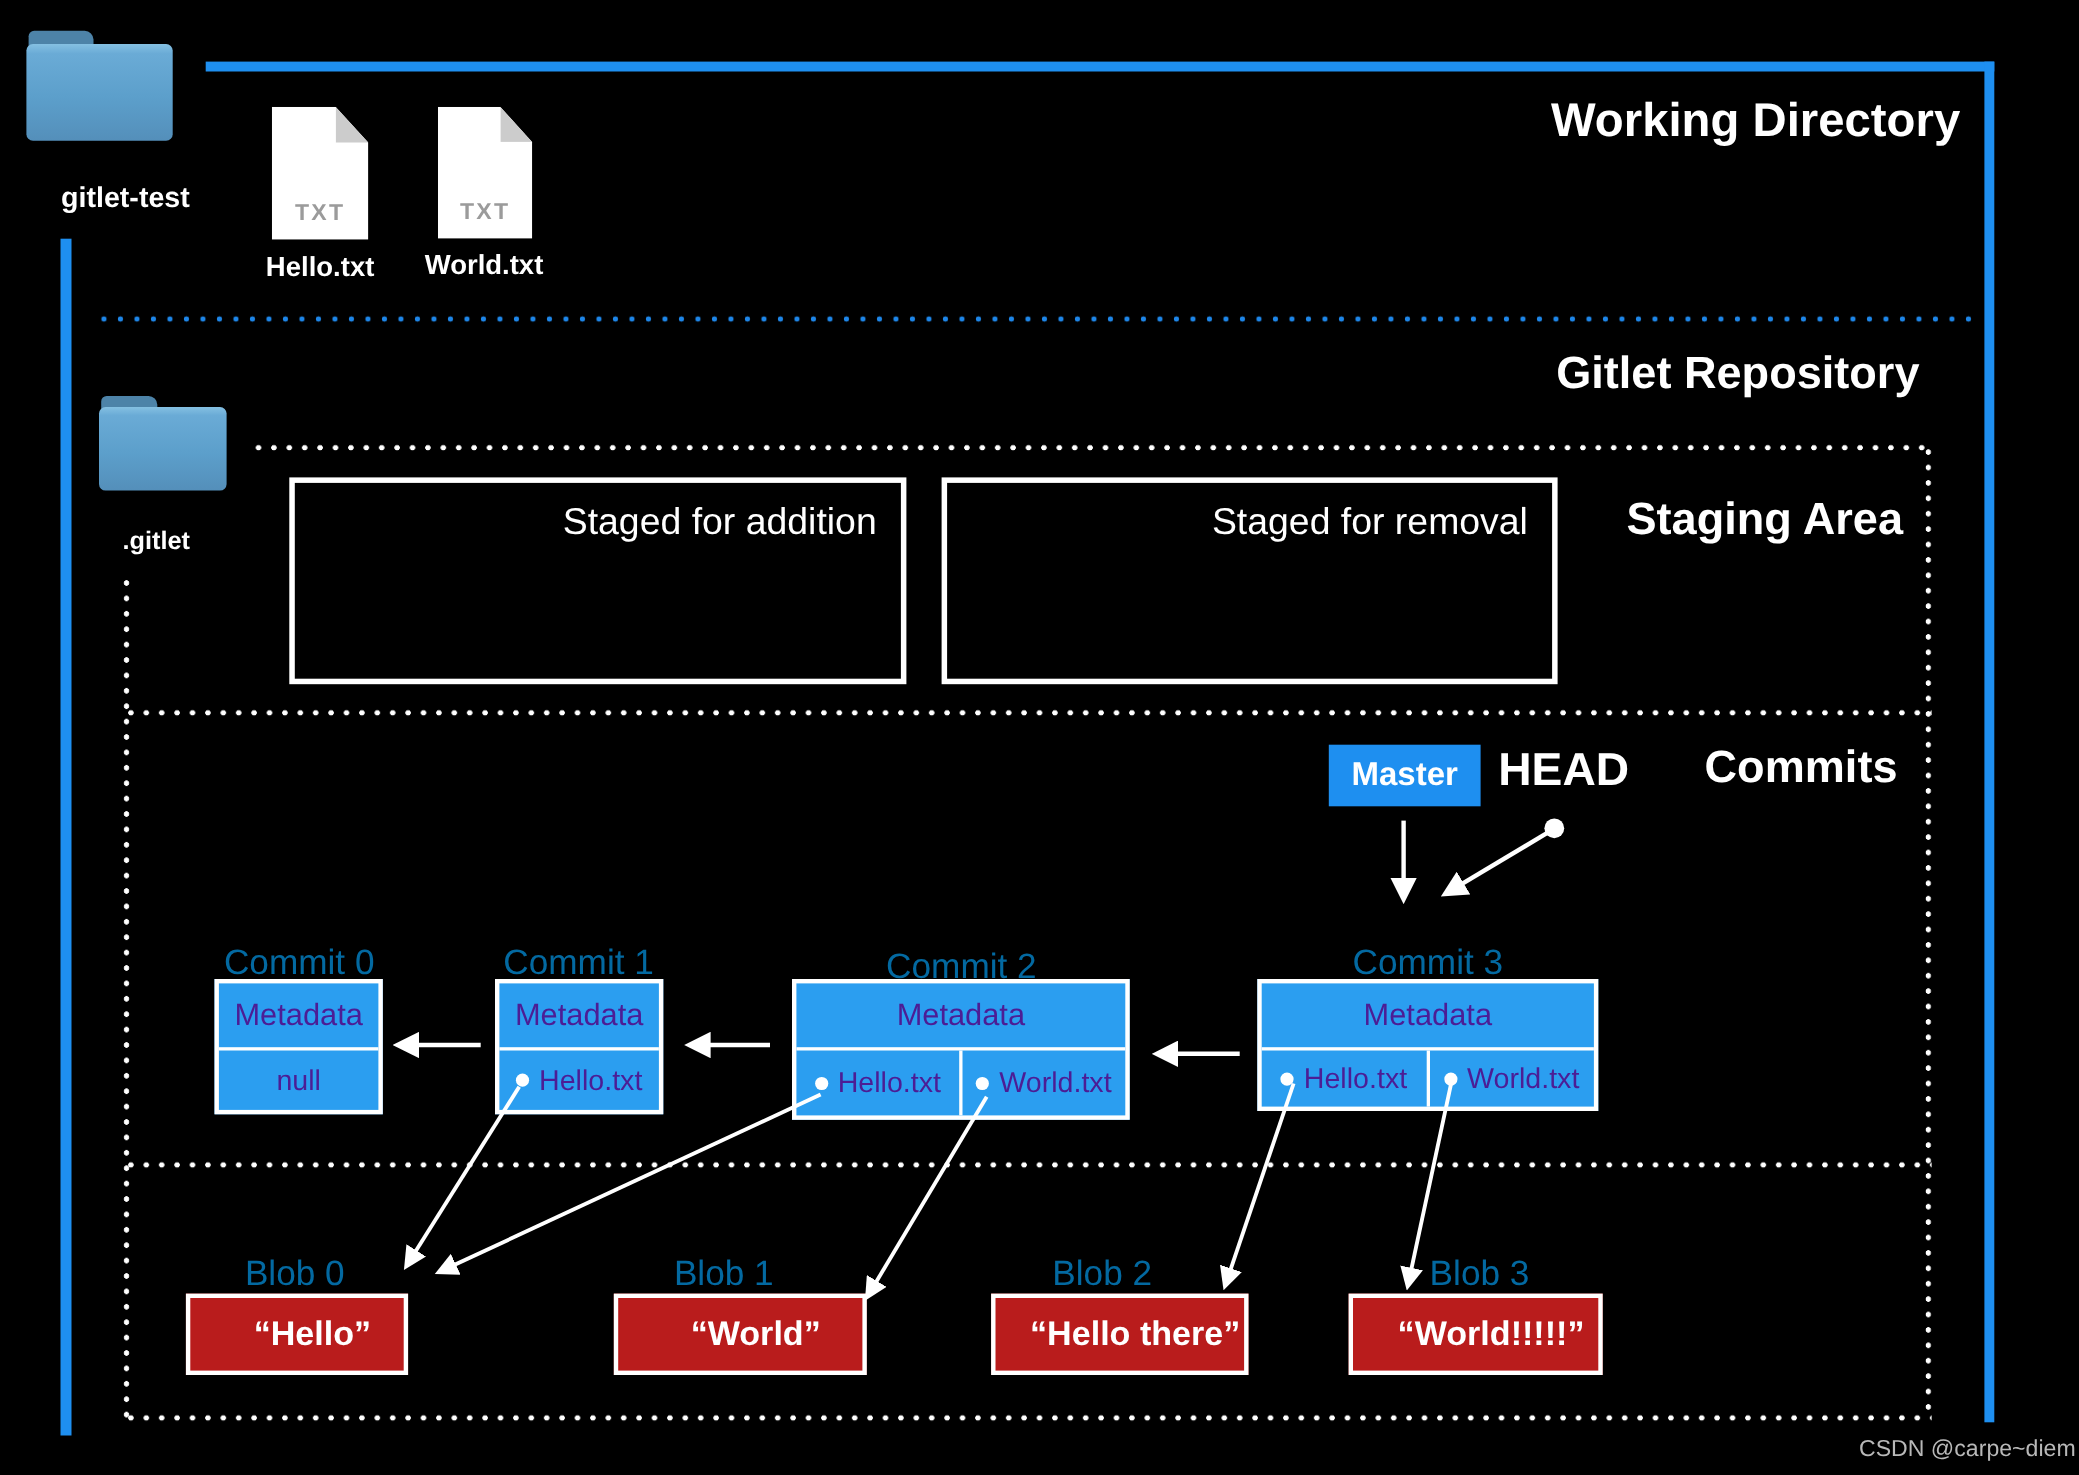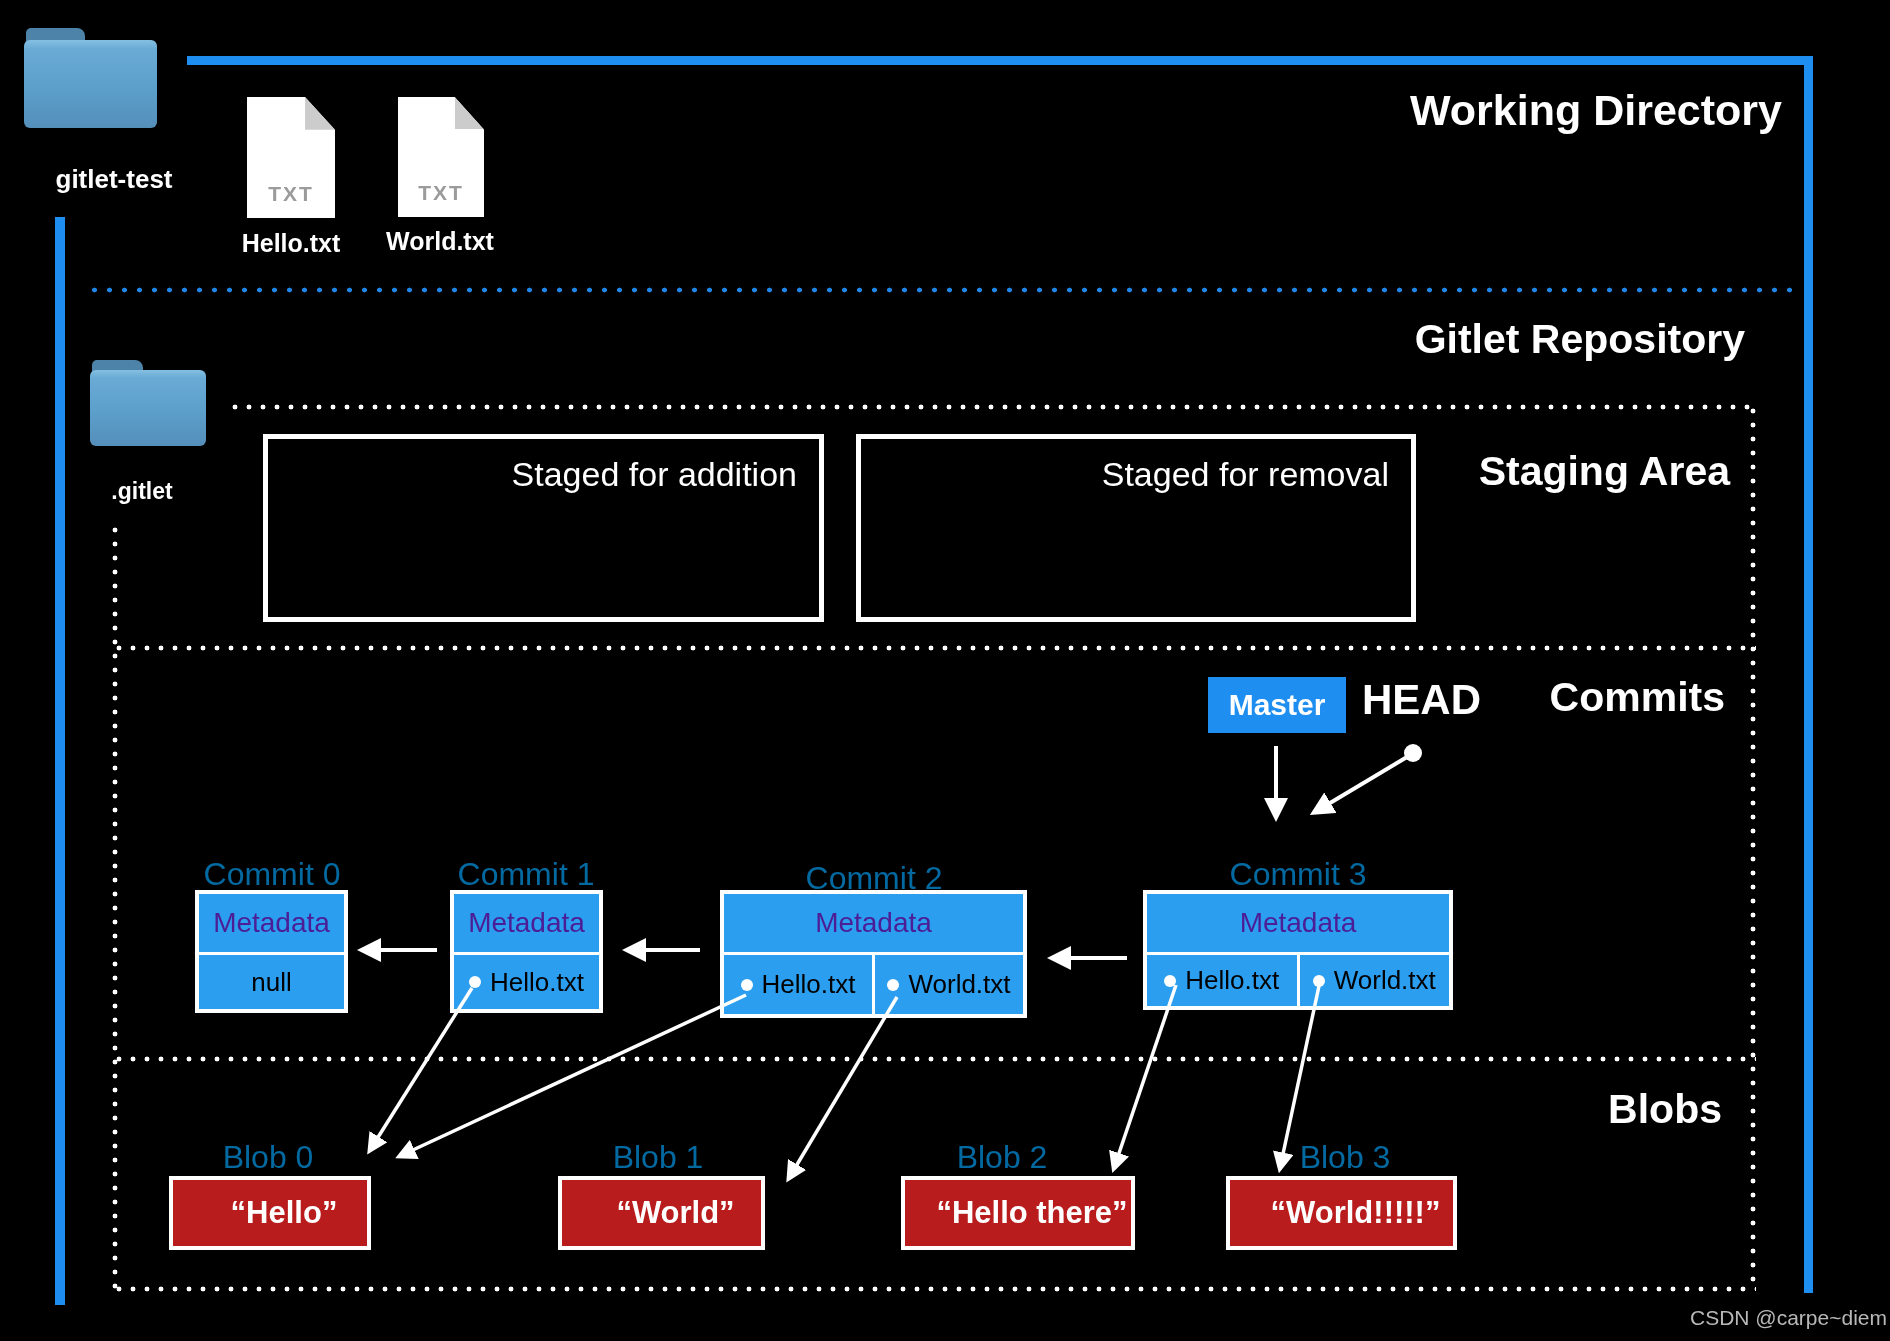--- a/index.html
+++ b/index.html
@@ -25,21 +25,21 @@
       color:#9b9b9b;font-size:21px;letter-spacing:2px;font-weight:bold;}
   .icon-label{font-weight:bold;font-size:25px;color:#fff;text-align:center;white-space:nowrap;}
   
   .sbox{border:5px solid #fff;box-sizing:border-box;background:#000;color:#fff;
         font-size:34px;padding:16px 22px;text-align:right;}
   
   .cbox{border:4px solid #fff;background:#2b9ef0;box-sizing:border-box;display:flex;flex-direction:column;}
   .cbox .meta{height:58px;flex:none;border-bottom:3px solid #fff;display:flex;align-items:center;
         justify-content:center;font-size:28px;color:#4c1d95;}
   .cbox .files{flex:1;display:flex;}
-  .cbox .cell{flex:1;display:flex;align-items:center;justify-content:center;font-size:26px;color:#000000;gap:9px;}
+  .cbox .cell{flex:1;display:flex;align-items:center;justify-content:center;font-size:26px;color:#4c1d95;gap:9px;}
   .cbox .cell + .cell{border-left:3px solid #fff;}
   .dot{width:12px;height:12px;border-radius:50%;background:#fff;flex:none;}
   .node-title{font-size:32px;color:#0369a1;text-align:center;white-space:nowrap;margin-top:24px;}
   
   .bbox{border:4px solid #fff;background:#b91c1c;box-sizing:border-box;display:flex;align-items:center;
         justify-content:center;font-weight:bold;font-size:31px;color:#fff;white-space:nowrap;padding-left:28px;}
   .badge{background:#1e8ff0;color:#fff;font-weight:bold;font-size:30px;display:flex;
          align-items:center;justify-content:center;}
   .head-label{font-weight:bold;font-size:42px;color:#fff;}
   .watermark{font-size:21px;color:#b8b8b8;white-space:nowrap;}
@@ -150,29 +150,28 @@
       </div>
       <div class="cell">
         <span class="dot"></span>
         <span>World.txt</span>
       </div>
     </div>
   </div>
 
   <div class="abs dots-h" style="left:112px;top:1056px;width:1644px;"></div>
 
-  <div class="abs sec-title" style="left:1400px;top:1086px;width:322px;">Blobs</div>
 
   <div class="abs node-title" style="left:168px;top:1115px;width:200px;text-align:center;">Blob 0</div>
   <div class="abs node-title" style="left:558px;top:1115px;width:200px;">Blob 1</div>
   <div class="abs node-title" style="left:902px;top:1115px;width:200px;">Blob 2</div>
   <div class="abs node-title" style="left:1245px;top:1115px;width:200px;">Blob 3</div>
 
   <div class="abs bbox" style="left:169px;top:1176px;width:202px;height:74px;">“Hello”</div>
-  <div class="abs bbox" style="left:558px;top:1176px;width:207px;height:74px;">“World”</div>
+  <div class="abs bbox" style="left:558px;top:1176px;width:230px;height:74px;">“World”</div>
   <div class="abs bbox" style="left:901px;top:1176px;width:234px;height:74px;">“Hello there”</div>
   <div class="abs bbox" style="left:1226px;top:1176px;width:231px;height:74px;">“World!!!!!”</div>
 
   <svg class="overlay" width="1890" height="1341" viewBox="0 0 1890 1341">
     <defs>
       <marker id="arr" viewBox="0 0 10 10" refX="7.5" refY="5" markerWidth="6" markerHeight="6" orient="auto-start-reverse">
         <path d="M0 0 L10 5 L0 10 z" fill="#ffffff"></path>
       </marker>
     </defs>
     <line x1="437" y1="950" x2="363" y2="950" stroke="#fff" stroke-width="4" marker-end="url(#arr)"></line>

